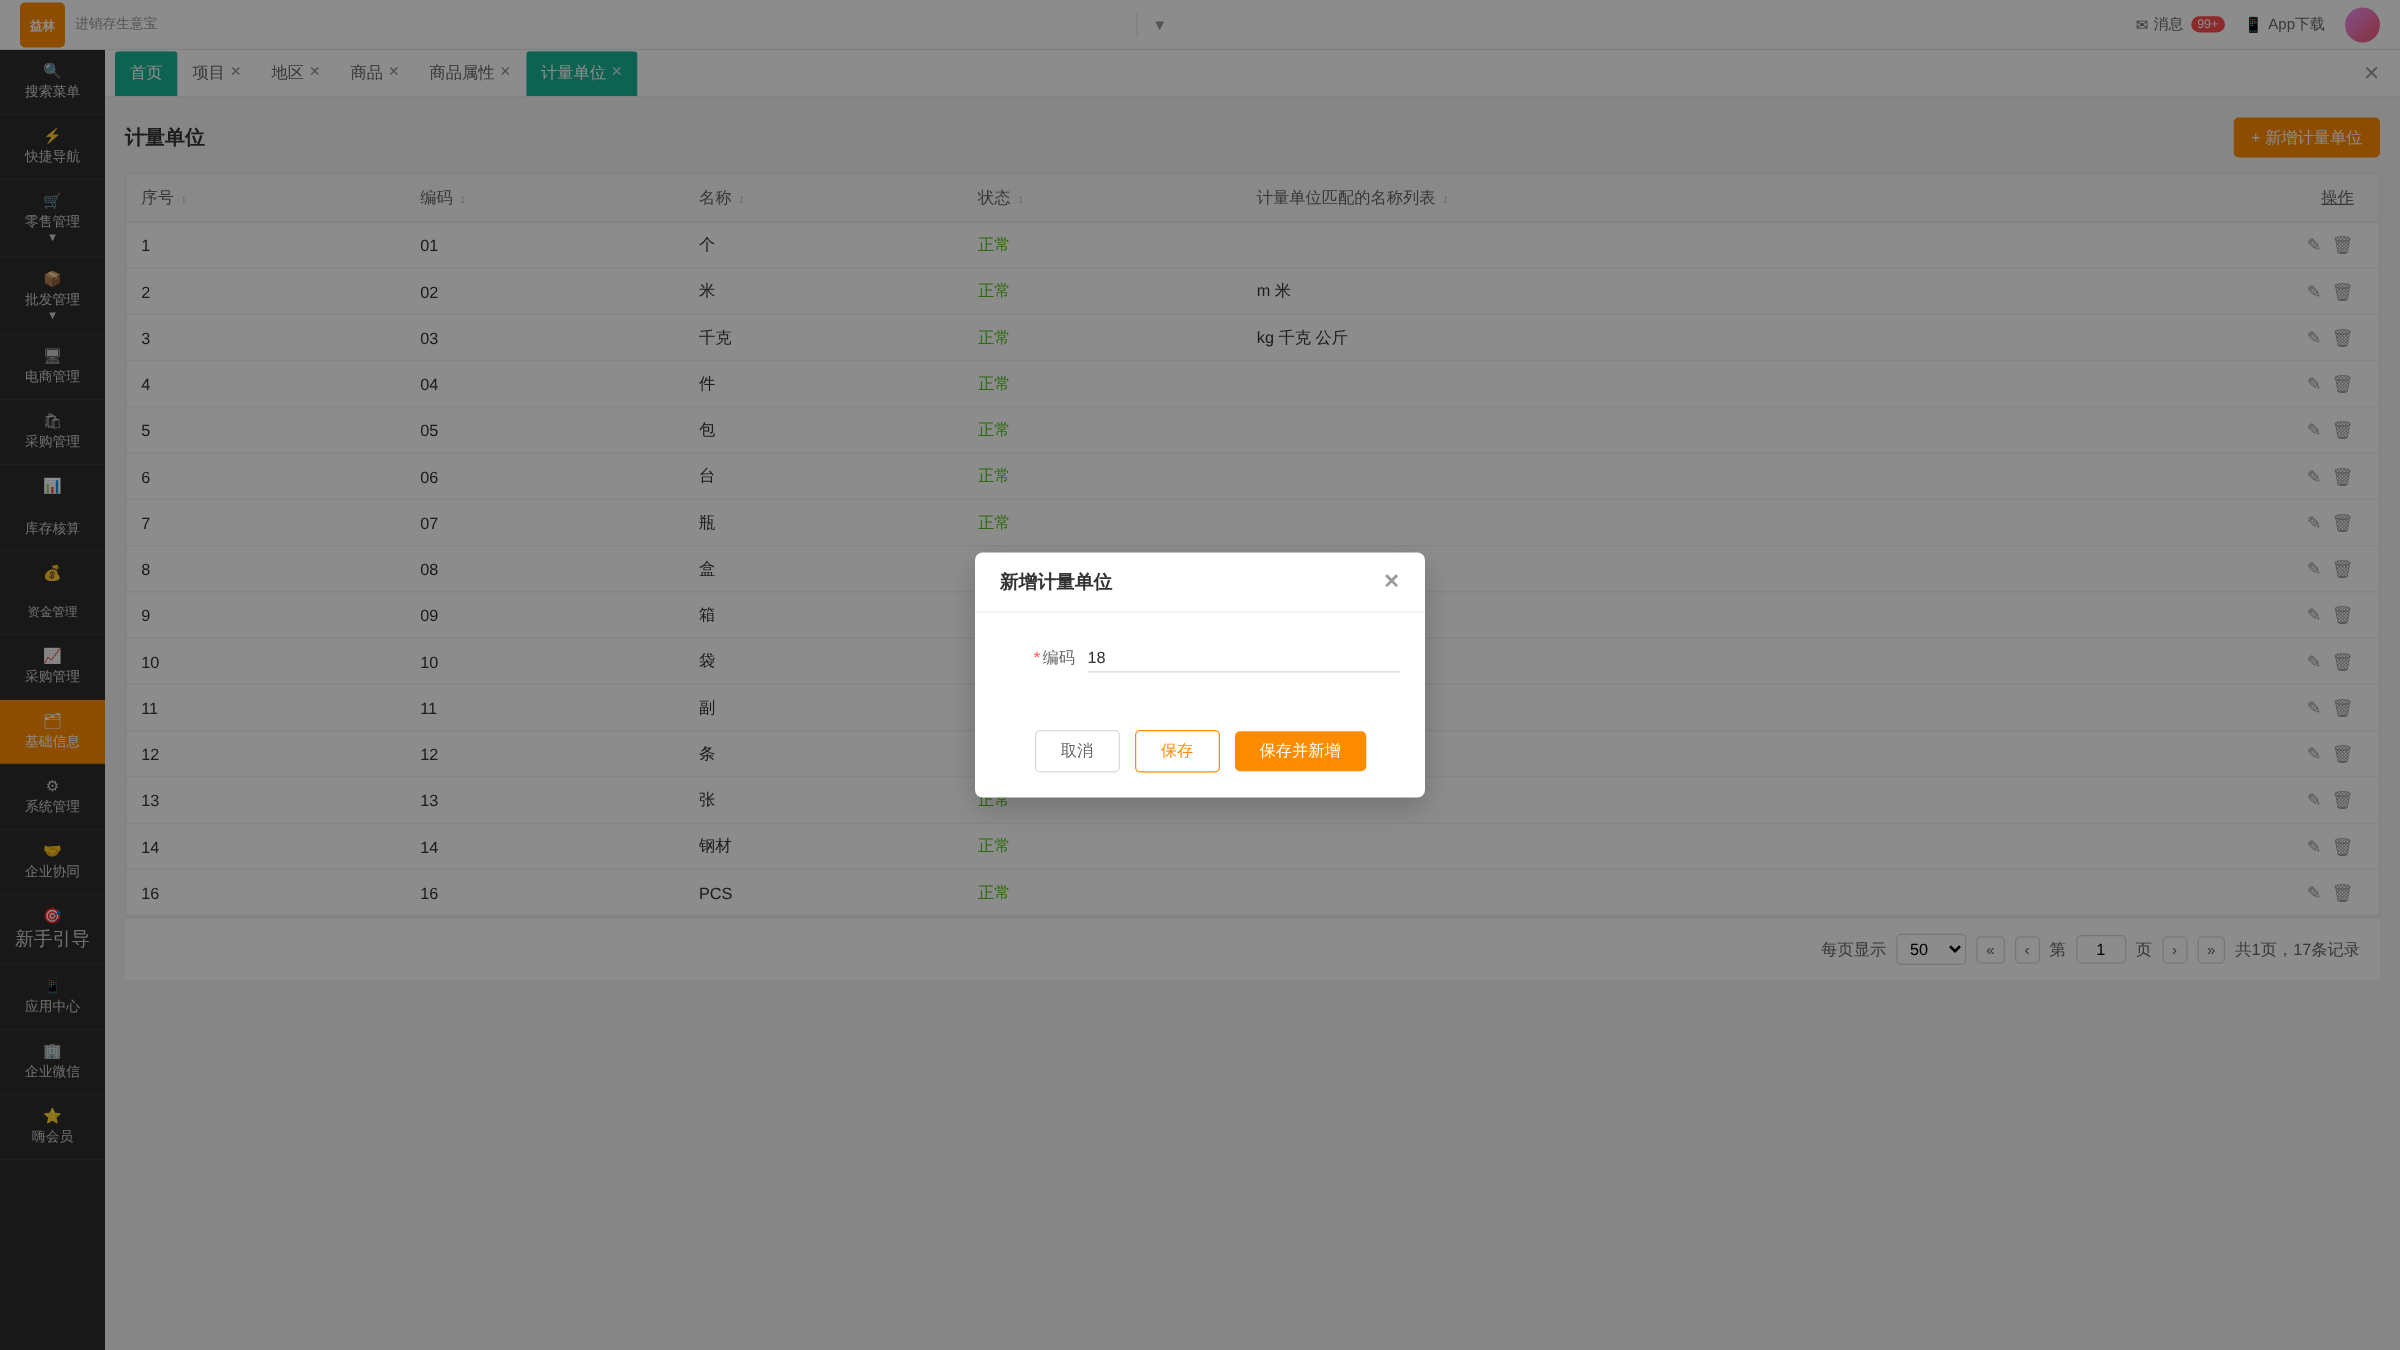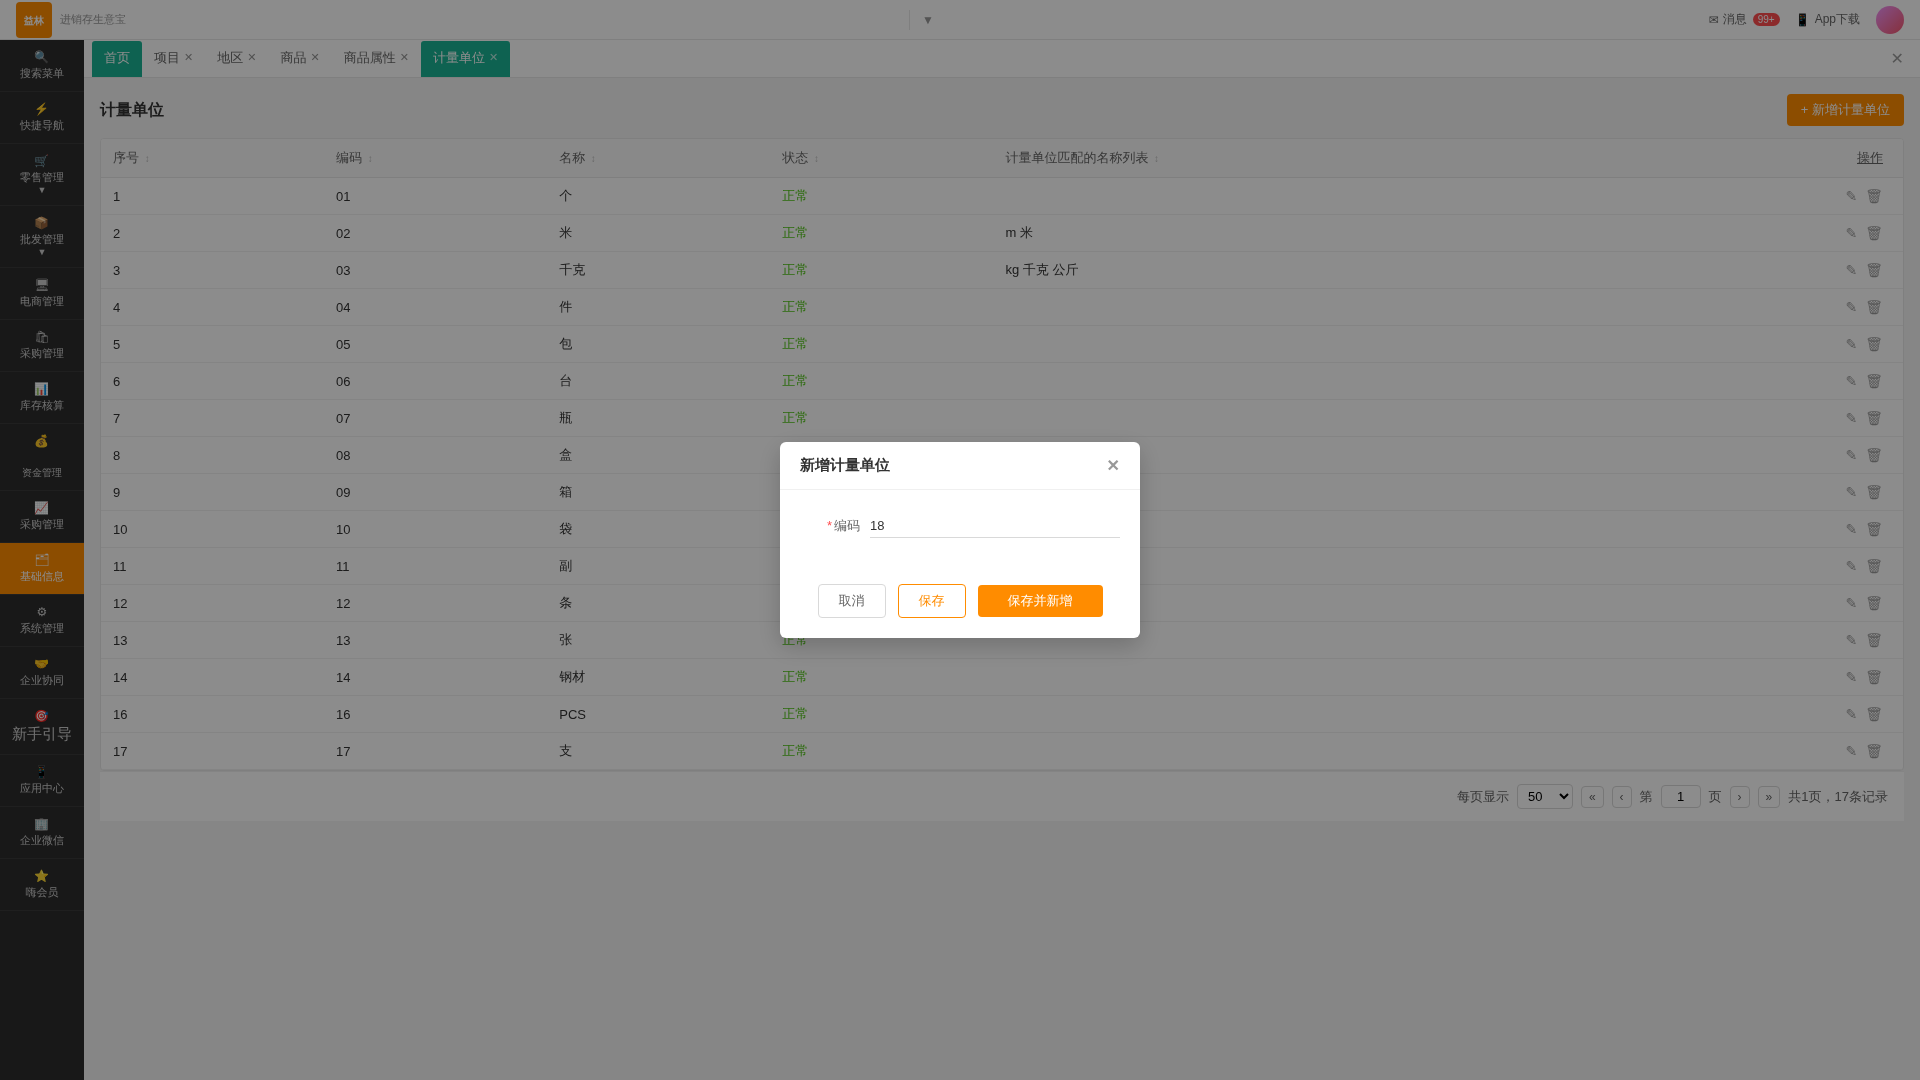--- a/index.html
+++ b/index.html
@@ -250,21 +250,21 @@
     }
     .btn-cancel {
       padding: 7px 20px; border: 1px solid #d9d9d9; border-radius: 4px;
       background: #fff; cursor: pointer; font-size: 13px; color: #666;
     }
     .btn-save {
       padding: 7px 20px; border: 1px solid #ff8c00; border-radius: 4px;
       background: #fff; cursor: pointer; font-size: 13px; color: #ff8c00;
     }
     .btn-save-add {
-      padding: 7px 30px; border: none; border-radius: 4px;
+      padding: 7px 20px; border: none; border-radius: 4px;
       background: #ff8c00; cursor: pointer; font-size: 13px; color: #fff;
     }
   </style>
 </head>
 <body>
 
 <div class="top-header">
   <div class="logo-area">
     <div class="logo-icon">
       <svg width="22" height="22" viewBox="0 0 22 22" fill="none">
@@ -318,21 +318,21 @@
     <div class="sidebar-item">
       <span>🖥</span>
       <span style="font-size:11px;margin-top:2px;">电商管理</span>
     </div>
     <div class="sidebar-item">
       <span>🛍</span>
       <span style="font-size:11px;margin-top:2px;">采购管理</span>
     </div>
     <div class="sidebar-item">
       <span>📊</span>
-      <span style="font-size:11px;margin-top:2px;">库存核算</span>
+      <span style="font-size:11px;margin-top:19px;">库存核算</span>
     </div>
     <div class="sidebar-item">
       <span>💰</span>
       <span style="font-size:10px;margin-top:18px;">资金管理</span>
     </div>
     <div class="sidebar-item">
       <span>📈</span>
       <span style="font-size:11px;margin-top:2px;">采购管理</span>
     </div>
     <div class="sidebar-item active">
@@ -602,33 +602,20 @@
       <td>PCS</td>
       <td><span class="status-normal">正常</span></td>
       <td></td>
       <td>
         <div class="action-icons" style="justify-content:flex-end;padding-right:8px;">
           <span class="action-icon" title="编辑">✎</span>
           <span class="action-icon" title="删除">🗑</span>
         </div>
       </td>
     </tr>
-              <tr>
-      <td>17</td>
-      <td>17</td>
-      <td>支</td>
-      <td><span class="status-normal">正常</span></td>
-      <td></td>
-      <td>
-        <div class="action-icons" style="justify-content:flex-end;padding-right:8px;">
-          <span class="action-icon" title="编辑">✎</span>
-          <span class="action-icon" title="删除">🗑</span>
-        </div>
-      </td>
-    </tr>
             </tbody>
         </table>
       </div>
 
       <div class="pagination">
         <span>每页显示</span>
         <select>
           <option>50</option><option>10</option><option>20</option><option>100</option>
         </select>
         <button class="pag-btn">«</button>

